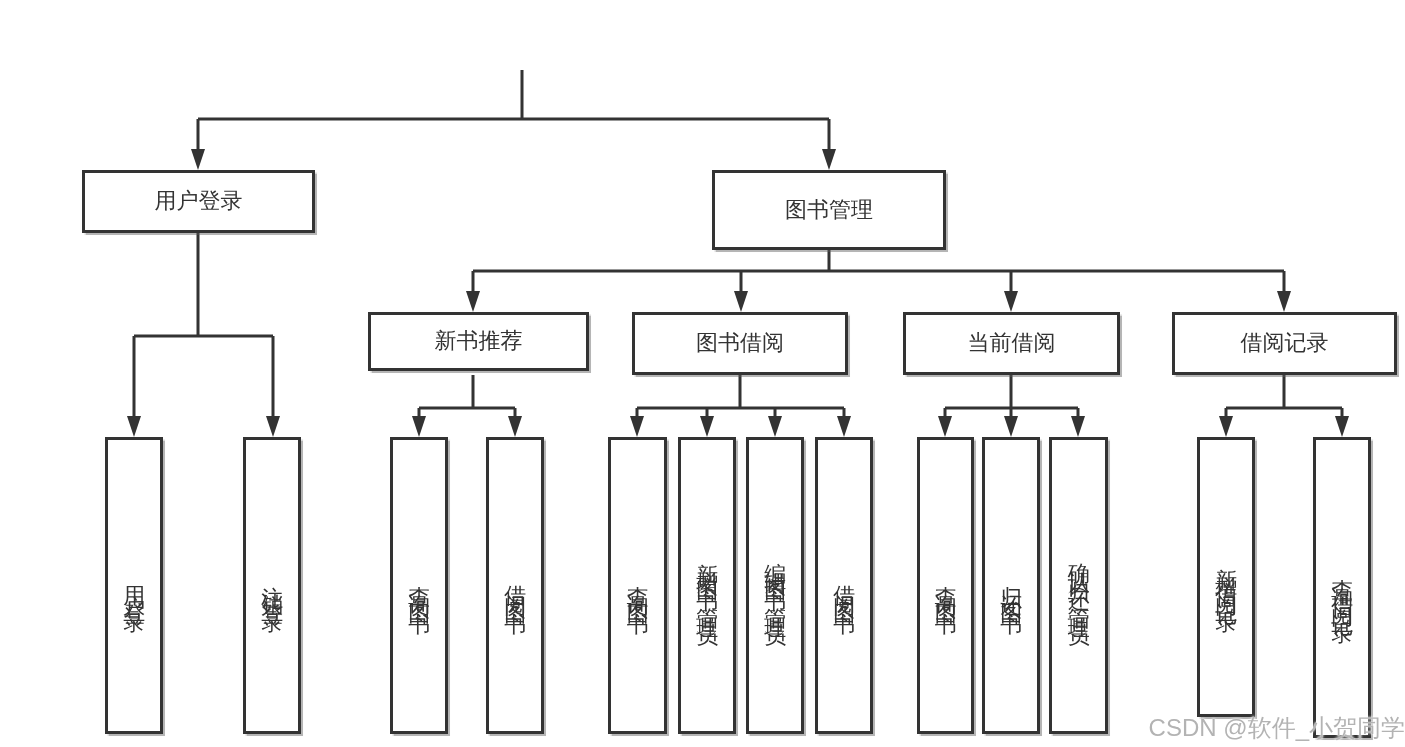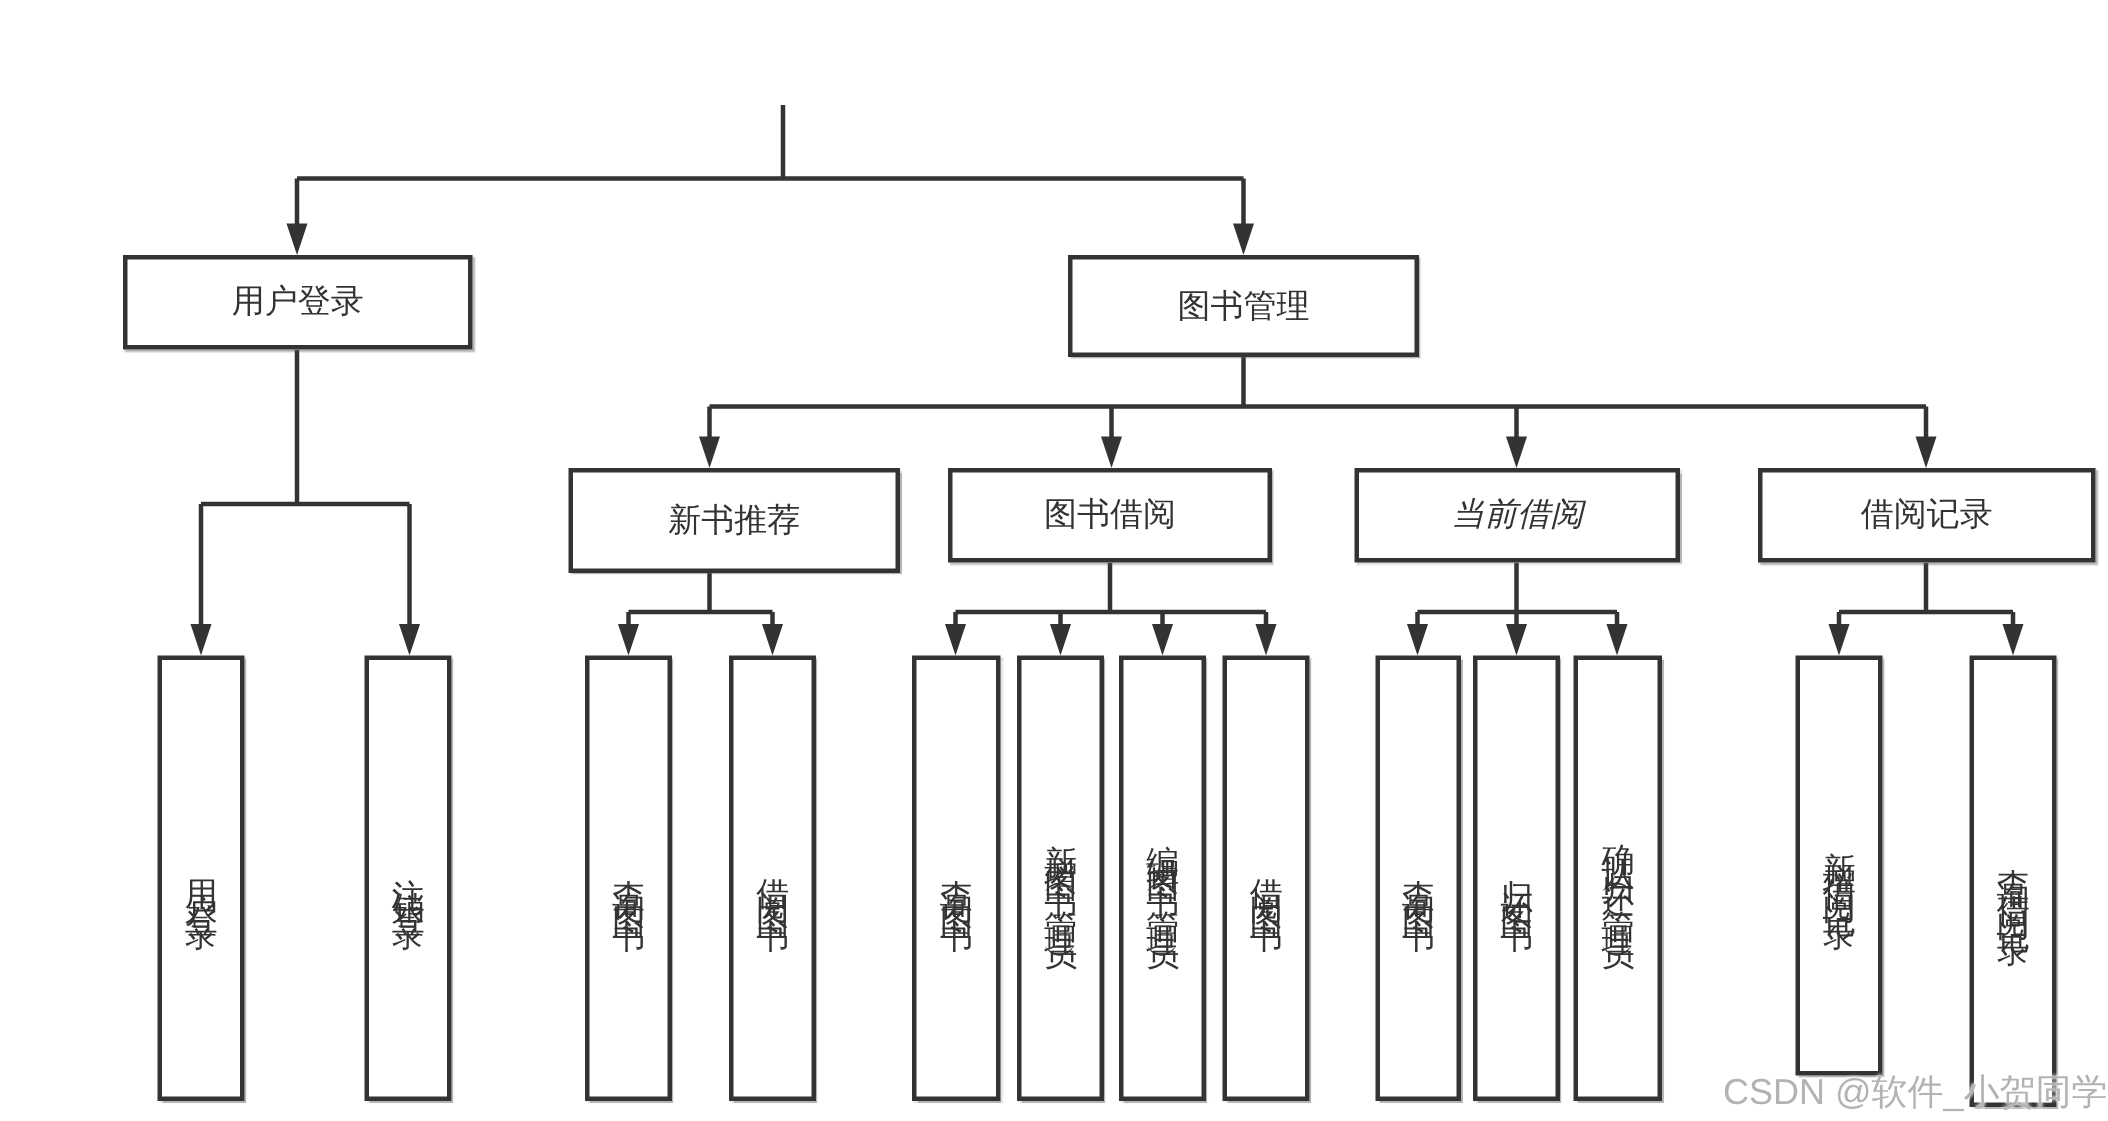--- a/index.html
+++ b/index.html
@@ -25,25 +25,25 @@
   }
   .node.v .vtext{
     writing-mode:vertical-rl;
     text-orientation:mixed;
     letter-spacing:9px;
   }
   
   #n-root{left:21px;top:13px;width:1003px;height:58px;}
   
   #n-login{left:82px;top:170px;width:233px;height:63px;}
-  #n-mgmt{left:712px;top:170px;width:234px;height:68px;}
+  #n-mgmt{left:712px;top:170px;width:234px;height:80px;}
   
-  #n-newbook{left:379px;top:312px;width:221px;height:70px;}
+  #n-newbook{left:368px;top:312px;width:221px;height:59px;}
   #n-borrow{left:632px;top:312px;width:216px;height:63px;text-align:right;}
-  #n-current{left:903px;top:312px;width:217px;height:63px;font-style:italic;}
+  #n-current{left:903px;top:312px;width:217px;height:63px;}
   #n-records{left:1172px;top:312px;width:225px;height:63px;}
   
   #l-1a{left:105px;top:437px;width:58px;height:297px;}
   #l-1b{left:243px;top:437px;width:58px;height:297px;}
   #l-2a{left:390px;top:437px;width:58px;height:297px;}
   #l-2b{left:486px;top:437px;width:58px;height:297px;}
   #l-3a{left:608px;top:437px;width:59px;height:297px;}
   #l-3b{left:678px;top:437px;width:58px;height:297px;}
   #l-3c{left:746px;top:437px;width:58px;height:297px;}
   #l-3d{left:815px;top:437px;width:58px;height:297px;}

